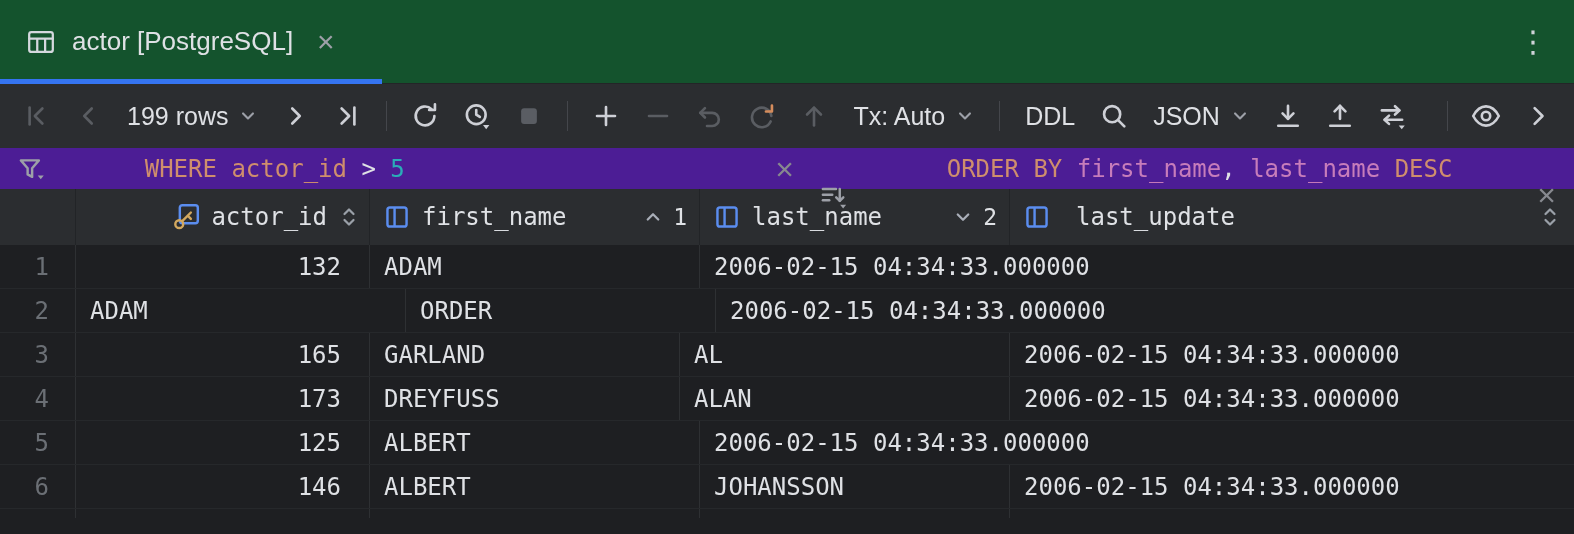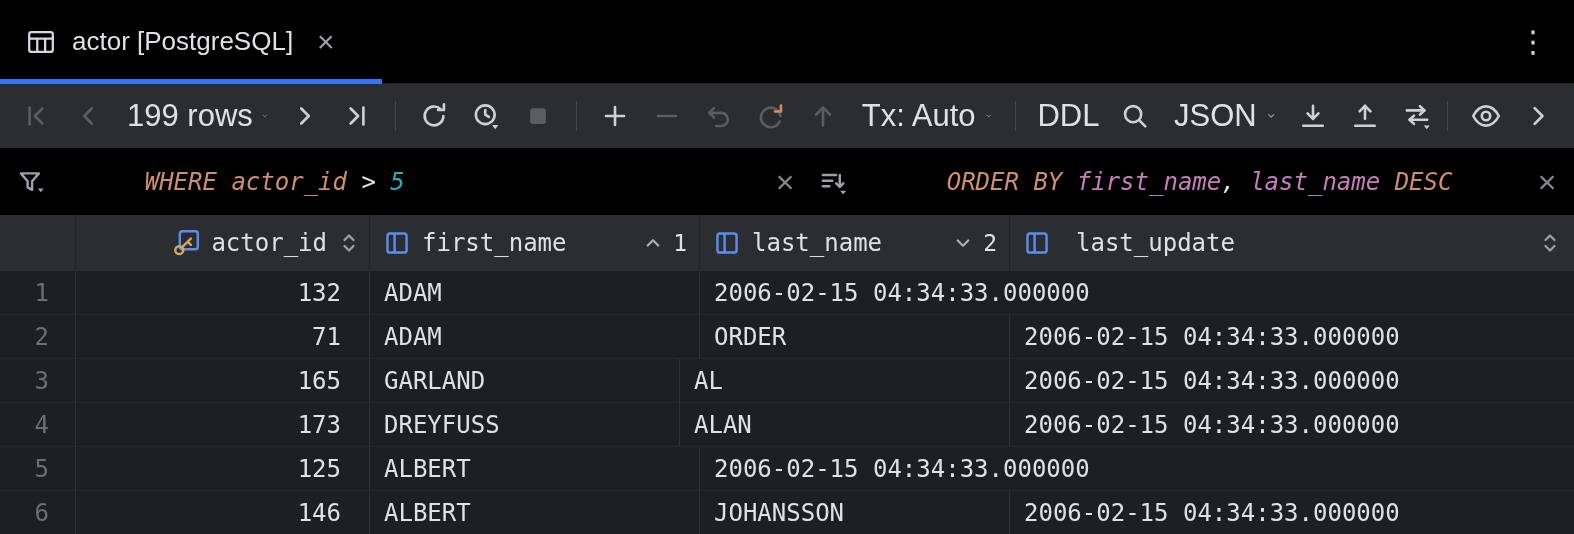--- a/index.html
+++ b/index.html
@@ -5,21 +5,21 @@
   * { box-sizing: border-box; }
   html, body { margin: 0; padding: 0; }
   body {
     width: 1574px; height: 534px; overflow: hidden;
     background: #1e1f22; color: #dfe1e5;
     font-family: "Liberation Sans", sans-serif;
   }
 
   
   .tabbar {
-    height: 84px; background: #000000; position: relative;
+    height: 84px; background: #14532d; position: relative;
     display: flex; align-items: center; border-bottom: 1px solid #232527;
   }
   .tab {
     height: 100%; min-width: 382px; position: relative;
     display: flex; align-items: center; gap: 16px; padding: 0 26px;
   }
   .tab-title { font-size: 26px; color: #dfe1e5; white-space: nowrap; }
   .tab-close { font-size: 30px; line-height: 1; color: #9da0a8; margin-left: 8px; }
   .tab-underline { position: absolute; left: 0; bottom: -1px; width: 382px; height: 5px; background: #3574f0; }
   .more-btn { position: absolute; right: 26px; top: 50%; transform: translateY(-50%);
@@ -29,29 +29,29 @@
   .toolbar {
     height: 64px; background: #2b2d30; display: flex; align-items: center;
     padding: 0 14px; gap: 8px;
   }
   .tbtn {
     height: 44px; min-width: 44px; border-radius: 8px; padding: 0 6px;
     display: flex; align-items: center; justify-content: center; gap: 5px;
     color: #ced0d6;
   }
   .tbtn.disabled { color: #5a5d62; }
-  .tbtn .lbl { font-size: 31px; color: #dfe1e5; padding: 0 3px; white-space: nowrap; }
+  .tbtn .lbl { font-size: 25px; color: #dfe1e5; padding: 0 3px; white-space: nowrap; }
   .sep { width: 1px; height: 30px; background: #44464b; margin: 0 8px; flex: 0 0 1px; }
   .push-right { margin-left: auto; }
   svg.ic { display: block; }
 
   
-  .filterbar { height: 67px; background: #000000; display: flex; align-items: center; font-size: 24px; font-style: italic; }
+  .filterbar { height: 41px; background: #4c1d95; display: flex; align-items: center; font-size: 24px; }
   .filter-left { width: 806px; display: flex; align-items: center; gap: 12px; padding: 0 12px 0 16px; }
-  .filter-right { flex: 1; display: flex; align-items: center; gap: 12px; padding: 0 18px 0 12px; }
+  .filter-right { flex: 1; display: flex; align-items: flex-end; gap: 12px; padding: 0 18px 0 12px; }
   .expr { white-space: pre; font-family: "DejaVu Sans Mono", monospace; }
   .tok-kw { color: #cf8e6d; }
   .tok-field { color: #c77dbb; }
   .tok-num { color: #2aacb8; }
   .tok-plain { color: #dfe1e5; }
   .filter-x { margin-left: auto; font-size: 32px; line-height: 1; color: #87898f; }
 
   
   .grid-header {
     height: 56px; background: #2b2d30; display: flex;
@@ -334,21 +334,20 @@
 
   <div class="row">
     <div class="cell col-rownum rownum">1</div>
     <div class="cell col-id numcell">132</div>
     <div class="cell col-first">ADAM</div>
     <div class="cell col-update" style="border-right:none;">2006-02-15 04:34:33.000000</div>
   </div>
 
   <div class="row">
     <div class="cell col-rownum rownum">2</div>
-    <div class="cell col-id numcell">71</div>
     <div class="cell col-first">ADAM</div>
     <div class="cell col-last">ORDER</div>
     <div class="cell col-update" style="border-right:none;">2006-02-15 04:34:33.000000</div>
   </div>
 
   <div class="row">
     <div class="cell col-rownum rownum">3</div>
     <div class="cell col-id numcell">165</div>
     <div class="cell col-last">GARLAND</div>
     <div class="cell col-first">AL</div>

